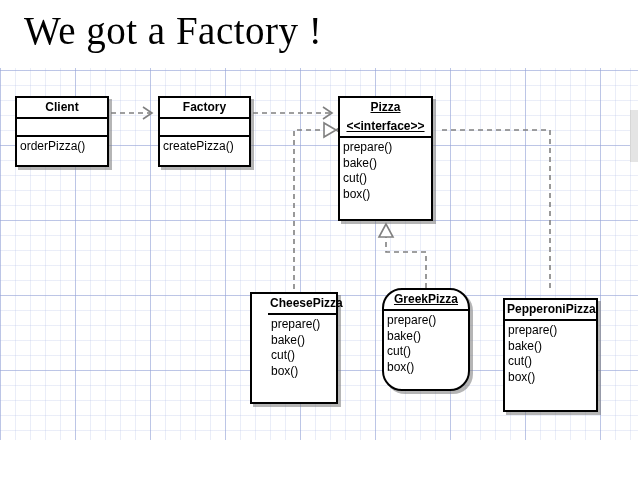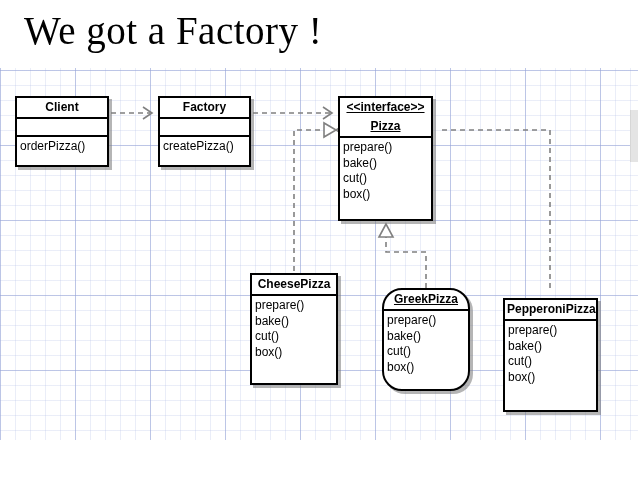--- a/index.html
+++ b/index.html
@@ -75,21 +75,21 @@
     font-size:12px;
     line-height:15.5px;
     color:#000;
   }
   .uml .ops div{white-space:nowrap;}
 
   
   #box-client   {left:15px; top:96px;  width:94px;  height:71px;}
   #box-factory  {left:158px;top:96px;  width:93px;  height:71px;}
   #box-pizza    {left:338px;top:96px;  width:95px;  height:125px;}
-  #box-cheese   {left:250px;top:273px; width:88px;  height:112px;}
+  #box-cheese   {left:250px;top:292px; width:88px;  height:112px;padding-left:16px;}
   #box-greek    {left:382px;top:288px; width:88px;  height:103px;border-radius:20px;}
   #box-pepperoni{left:503px;top:288px; width:95px;  height:114px;margin-top:10px;}
 
   #box-pizza .hdr{line-height:16px;padding-top:1px;}
 </style>
 </head>
 <body>
 
 <div id="slide">
 
@@ -144,24 +144,24 @@
     <div class="sep"></div>
     <div class="attrs"></div>
     <div class="sep"></div>
     <div class="ops">
       <div>orderPizza()</div>
     </div>
   </div>
 
   <div class="uml" id="box-pizza">
     <div class="hdr uline">
+      <span>Pizza</span>
+    </div>
+    <div class="hdr uline">
       <span>&lt;&lt;interface&gt;&gt;</span>
-    </div>
-    <div class="hdr uline">
-      <span>Pizza</span>
     </div>
     <div class="sep"></div>
     <div class="ops">
       <div>prepare()</div>
       <div>bake()</div>
       <div>cut()</div>
       <div>box()</div>
     </div>
   </div>
 

